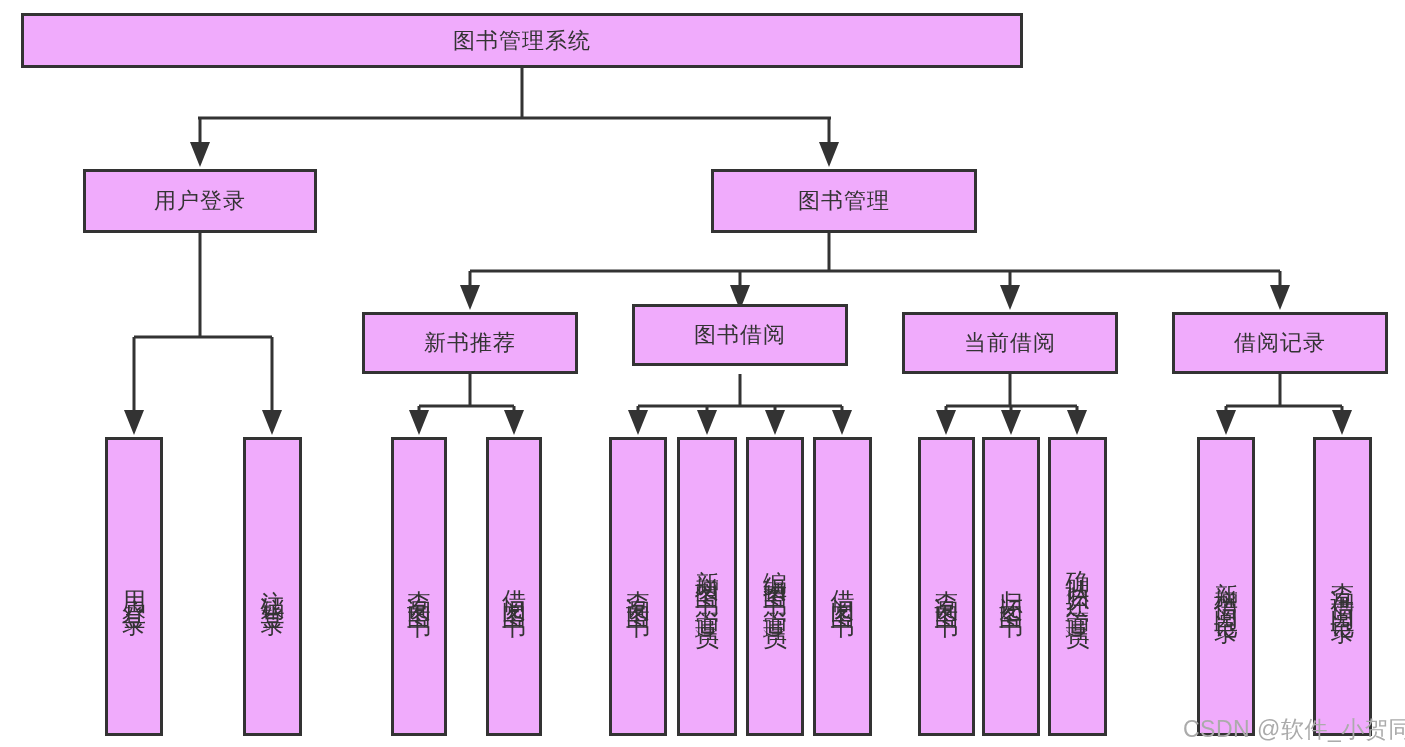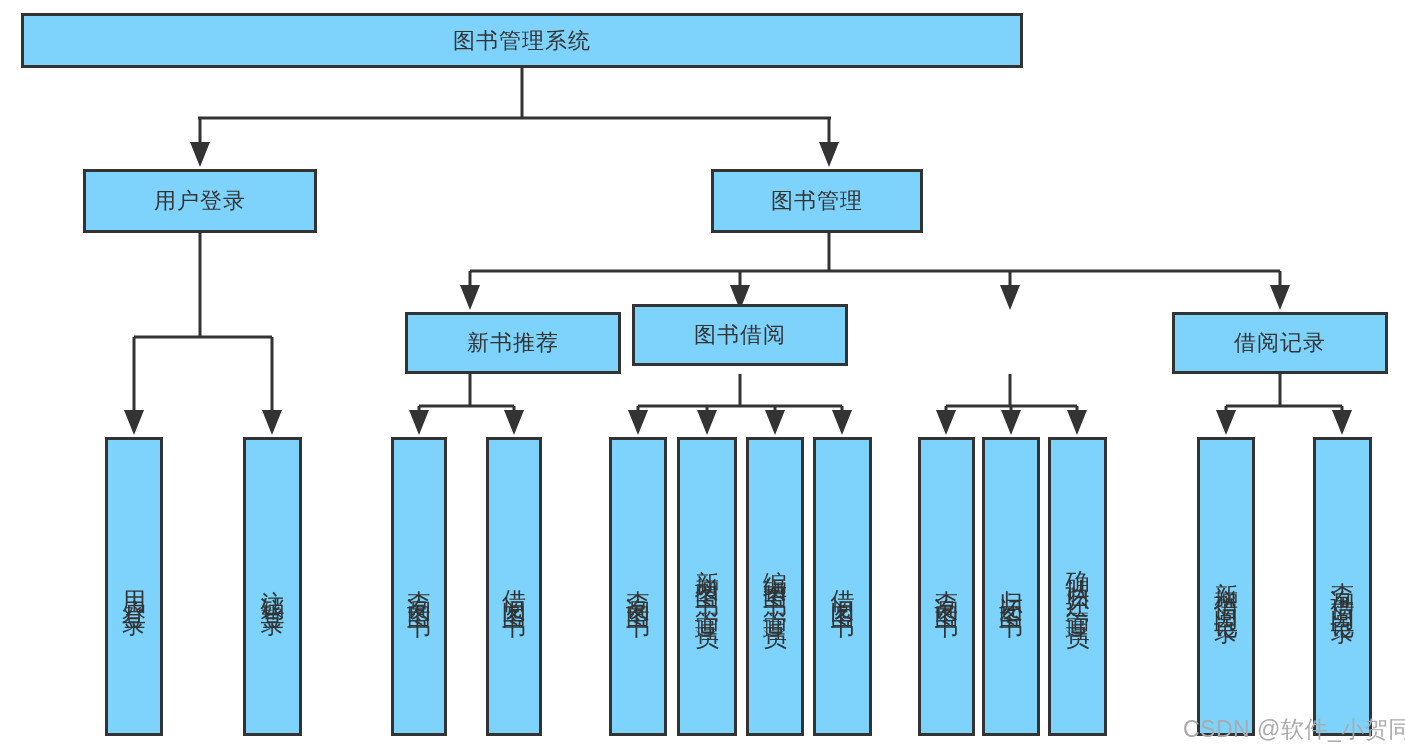--- a/index.html
+++ b/index.html
@@ -13,21 +13,21 @@
   }
   .connectors {
     position: absolute;
     left: 0; top: 0;
     width: 1405px; height: 747px;
   }
   .node {
     position: absolute;
     box-sizing: border-box;
     border: 3px solid #333333;
-    background: #7dd3fc;
+    background: #f0abfc;
     display: flex;
     align-items: center;
     justify-content: center;
     color: #333333;
   }
   .hlabel {
     font-size: 22px;
     letter-spacing: 1px;
     white-space: nowrap;
   }
@@ -91,29 +91,32 @@
     <polygon fill="#333333" points="1332,410 1352,410 1342,435"></polygon>
   </svg>
 
   <div class="node" style="left:21px; top:13px; width:1002px; height:55px;">
     <span class="hlabel">图书管理系统</span>
   </div>
 
   <div class="node" style="left:83px; top:169px; width:234px; height:64px;">
     <span class="hlabel">用户登录</span>
   </div>
-  <div class="node" style="left:711px; top:169px; width:212px; height:64px;">
+  <div class="node" style="left:711px; top:169px; width:266px; height:64px;">
     <span class="hlabel">图书管理</span>
   </div>
 
-  <div class="node" style="left:362px; top:312px; width:216px; height:62px;margin-left:43px;">
+  <div class="node" style="left:362px; top:312px; width:216px; height:62px;">
     <span class="hlabel">新书推荐</span>
   </div>
   <div class="node" style="left:632px; top:304px; width:216px; height:62px;">
     <span class="hlabel">图书借阅</span>
+  </div>
+  <div class="node" style="left:902px; top:312px; width:216px; height:62px;">
+    <span class="hlabel">当前借阅</span>
   </div>
   <div class="node" style="left:1172px; top:312px; width:216px; height:62px;">
     <span class="hlabel">借阅记录</span>
   </div>
 
   <div class="node" style="left:105px; top:437px; width:58px; height:299px;">
     <span class="vtext">用户登录</span>
   </div>
   <div class="node" style="left:243px; top:437px; width:59px; height:299px;">
     <span class="vtext">注销登录</span>

